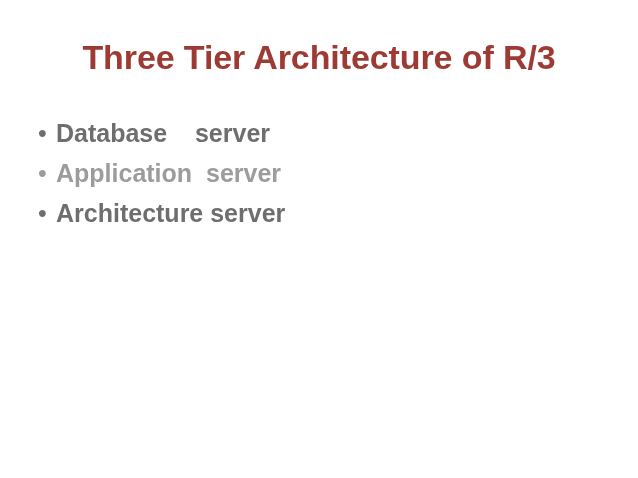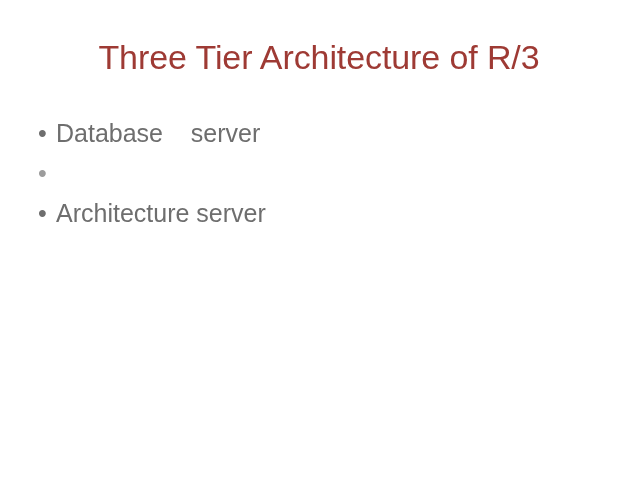--- a/index.html
+++ b/index.html
@@ -24,21 +24,21 @@
 
   
   .slide-title {
     position: absolute;
     left: 0;
     right: 0;
     top: 36px;
     text-align: center;
     font-size: 34px;
     line-height: 42px;
-    font-weight: 400;
+    font-weight: 700;
     letter-spacing: -0.1px;
     color: #9e3a34;
     white-space: pre;
   }
 
   
   .body-list {
     position: absolute;
     left: 30px;
     top: 113px;
@@ -64,20 +64,21 @@
     font-size: 25px;
     line-height: 40px;
     text-align: left;
     padding-left: 8px;
     box-sizing: border-box;
   }
 
   .bullet-text {
     flex: 0 1 auto;
     white-space: pre;
+    font-weight: bold;
   }
 
   
   .tone-dark  { color: #6e6e6e; }
   .tone-light { color: #9c9c9c; }
 </style>
 </head>
 <body>
 
 <div class="slide">
@@ -86,20 +87,21 @@
 
   <ul class="body-list">
 
     <li class="bullet-row">
       <span class="bullet-marker tone-dark">•</span>
       <span class="bullet-text tone-dark">Database    server</span>
     </li>
 
     <li class="bullet-row">
       <span class="bullet-marker tone-light">•</span>
+      <span class="bullet-text tone-light">Application  server</span>
     </li>
 
     <li class="bullet-row">
       <span class="bullet-marker tone-dark">•</span>
       <span class="bullet-text tone-dark">Architecture server</span>
     </li>
 
   </ul>
 
 </div>

